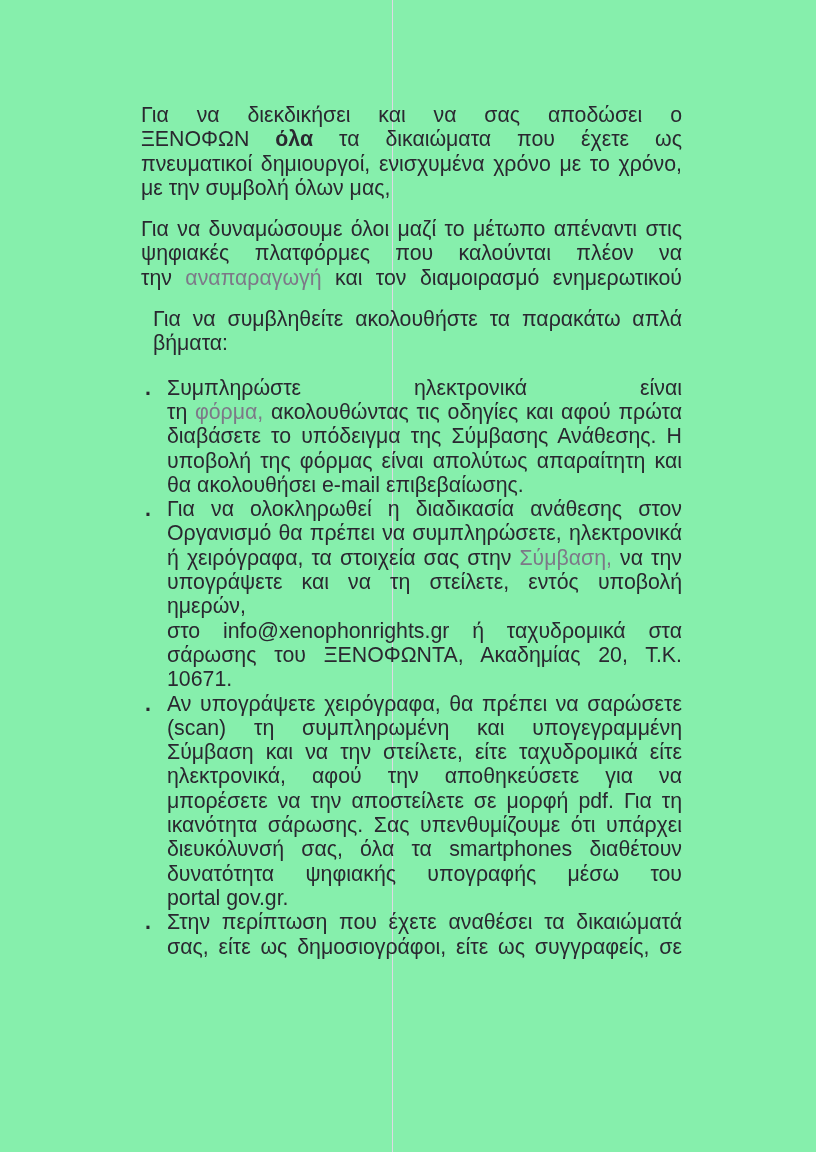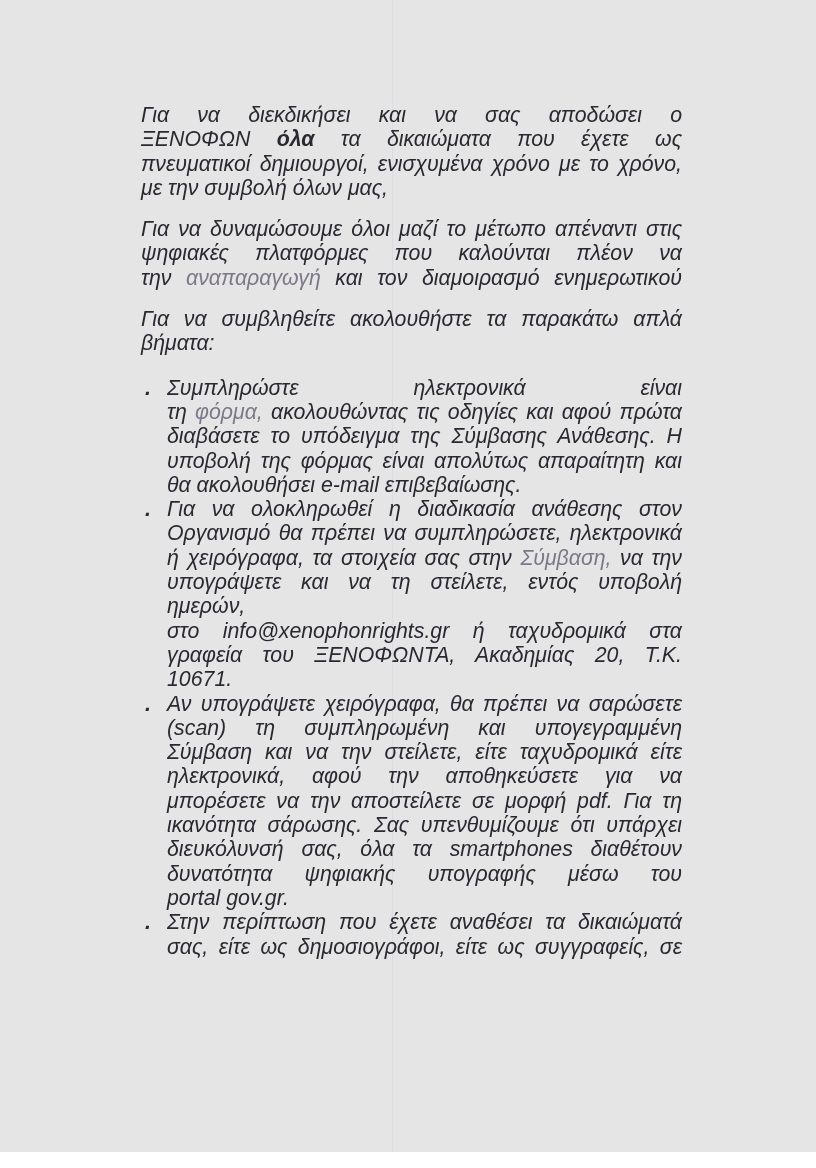--- a/index.html
+++ b/index.html
@@ -4,22 +4,21 @@
 <style>
   html, body { margin: 0; padding: 0; }
   body {
     width: 816px; height: 1168px; overflow: hidden;
     background: #ffffff;
     font-family: "Liberation Sans", sans-serif;
   }
   .page {
     position: relative;
     width: 816px; height: 1152px;
-    background: #e5e5e5;
-    font-style: italic;
+    background: #86efac;
   }
   .fold {
     position: absolute; left: 392px; top: 0; width: 1px; height: 1152px;
     background: #dcdae4;
   }
   .content {
     position: absolute;
     left: 141px; top: 103px;
     width: 541px;
     font-size: 21.3px;
@@ -64,21 +63,21 @@
       <span class="line">πνευματικοί δημιουργοί, ενισχυμένα χρόνο με το χρόνο,</span>
       <span class="line last">με την συμβολή όλων μας,</span>
     </div>
 
     <div class="para">
       <span class="line">Για να δυναμώσουμε όλοι μαζί το μέτωπο απέναντι στις</span>
       <span class="line">ψηφιακές πλατφόρμες που καλούνται πλέον να</span>
       <span class="line"><span>την </span><span class="link">αναπαραγωγή</span><span> και τον διαμοιρασμό ενημερωτικού</span></span>
     </div>
 
-    <div class="para" style="margin-bottom:20px;">
+    <div class="para" style="margin-bottom:20px;margin-left:12px;">
       <span class="line">Για να συμβληθείτε ακολουθήστε τα παρακάτω απλά</span>
       <span class="line last">βήματα:</span>
     </div>
 
     <ul class="steps">
       <li>
         <span class="bullet">.</span>
         <span class="line">Συμπληρώστε ηλεκτρονικά είναι</span>
         <span class="line"><span>τη </span><span class="link">φόρμα,</span><span> ακολουθώντας τις οδηγίες και αφού πρώτα</span></span>
         <span class="line">διαβάσετε το υπόδειγμα της Σύμβασης Ανάθεσης. Η</span>
@@ -86,21 +85,21 @@
         <span class="line last">θα ακολουθήσει e-mail επιβεβαίωσης.</span>
       </li>
 
       <li>
         <span class="bullet">.</span>
         <span class="line">Για να ολοκληρωθεί η διαδικασία ανάθεσης στον</span>
         <span class="line">Οργανισμό θα πρέπει να συμπληρώσετε, ηλεκτρονικά</span>
         <span class="line"><span>ή χειρόγραφα, τα στοιχεία σας στην </span><span class="link">Σύμβαση,</span><span> να την</span></span>
         <span class="line">υπογράψετε και να τη στείλετε, εντός υποβολή ημερών,</span>
         <span class="line">στο info@xenophonrights.gr ή ταχυδρομικά στα</span>
-        <span class="line">γραφεία του ΞΕΝΟΦΩΝΤΑ, Ακαδημίας 20, Τ.Κ.</span>
+        <span class="line">σάρωσης του ΞΕΝΟΦΩΝΤΑ, Ακαδημίας 20, Τ.Κ.</span>
         <span class="line last">10671.</span>
       </li>
 
       <li>
         <span class="bullet">.</span>
         <span class="line">Αν υπογράψετε χειρόγραφα, θα πρέπει να σαρώσετε</span>
         <span class="line">(scan) τη συμπληρωμένη και υπογεγραμμένη</span>
         <span class="line">Σύμβαση και να την στείλετε, είτε ταχυδρομικά είτε</span>
         <span class="line">ηλεκτρονικά, αφού την αποθηκεύσετε για να</span>
         <span class="line">μπορέσετε να την αποστείλετε σε μορφή pdf. Για τη</span>

